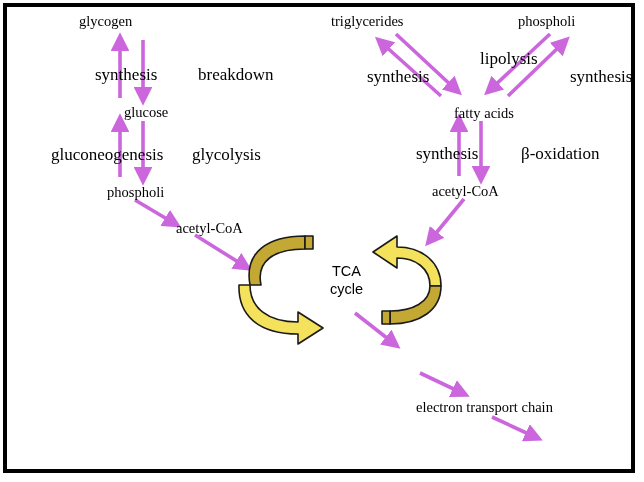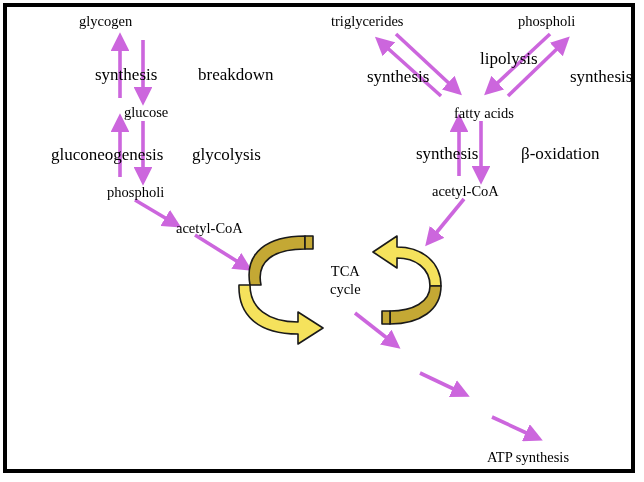--- a/index.html
+++ b/index.html
@@ -46,21 +46,21 @@
     font-size: 17px;
     padding-left: 37px;
   }
   .tca-label {
     position: absolute;
     font-size: 14.5px;
     color: #000000;
     text-align: center;
     line-height: 1.25;
     white-space: nowrap;
-    font-family: Liberation Serif, serif;
+    font-family: Liberation Sans, sans-serif;
   }
   .sub {
     font-size: 0.72em;
     vertical-align: -0.25em;
   }
 </style>
 </head>
 <body>
 
 <div id="page">
@@ -150,21 +150,21 @@
   <div class="node-label" style="left:124px; top:105px;">glucose</div>
   <div class="node-label" style="left:107px; top:185px;">phospholi</div>
   <div class="node-label" style="left:176px; top:221px;">acetyl-CoA</div>
 
   <div class="node-label" style="left:331px; top:14px;">triglycerides</div>
   <div class="node-label" style="left:518px; top:14px;">phospholi</div>
   <div class="node-label" style="left:442px; top:106px;margin-left:12px;">fatty acids</div>
   <div class="node-label" style="left:432px; top:184px;">acetyl-CoA</div>
 
 
-  <div class="node-label" style="left:487px; top:450px;">ATP synthesis</div>
+  <div class="node-label" style="left:416px; top:400px;">electron transport chain</div>
 
   <div class="edge-label" style="left:58px; top:66px;">synthesis</div>
   <div class="edge-label" style="left:155px; top:66px;margin-left:6px;">breakdown</div>
   <div class="edge-label" style="left:14px; top:146px;">gluconeogenesis</div>
   <div class="edge-label" style="left:155px; top:146px;">glycolysis</div>
 
   <div class="edge-label" style="left:330px; top:68px;">synthesis</div>
   <div class="edge-label" style="left:443px; top:50px;">lipolysis</div>
   <div class="edge-label" style="left:533px; top:68px;">synthesis</div>
 

